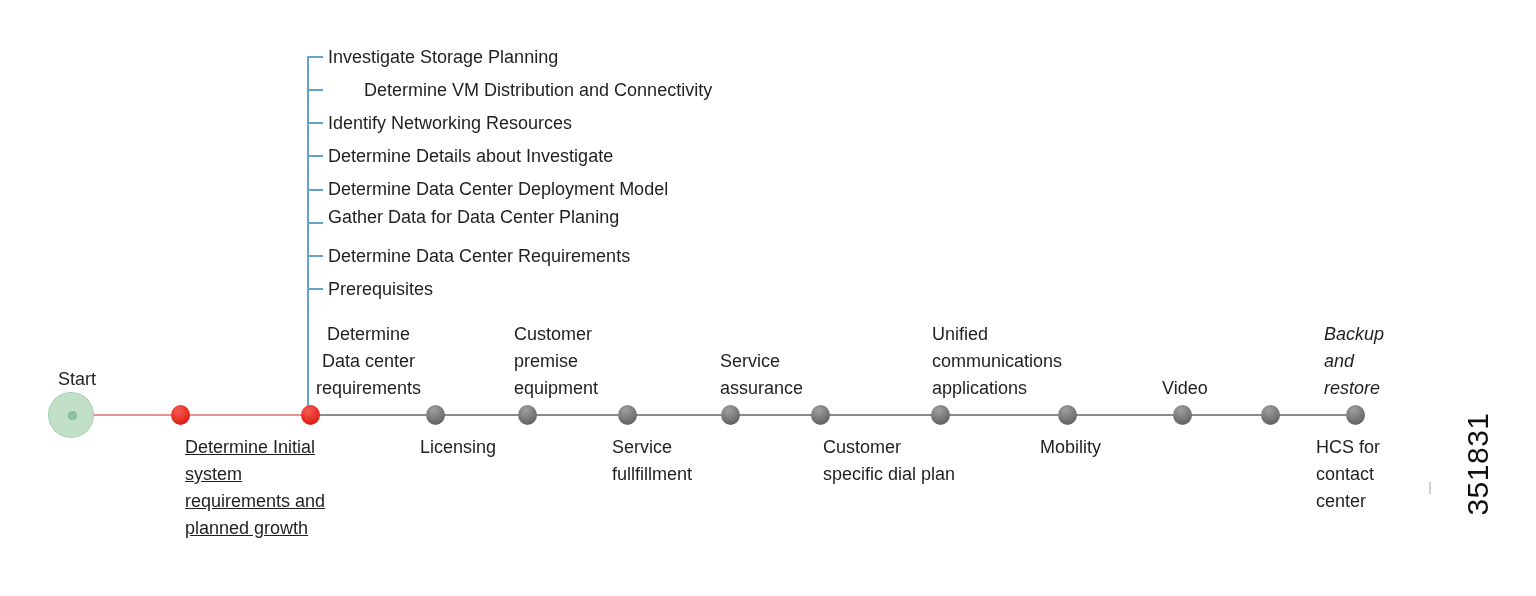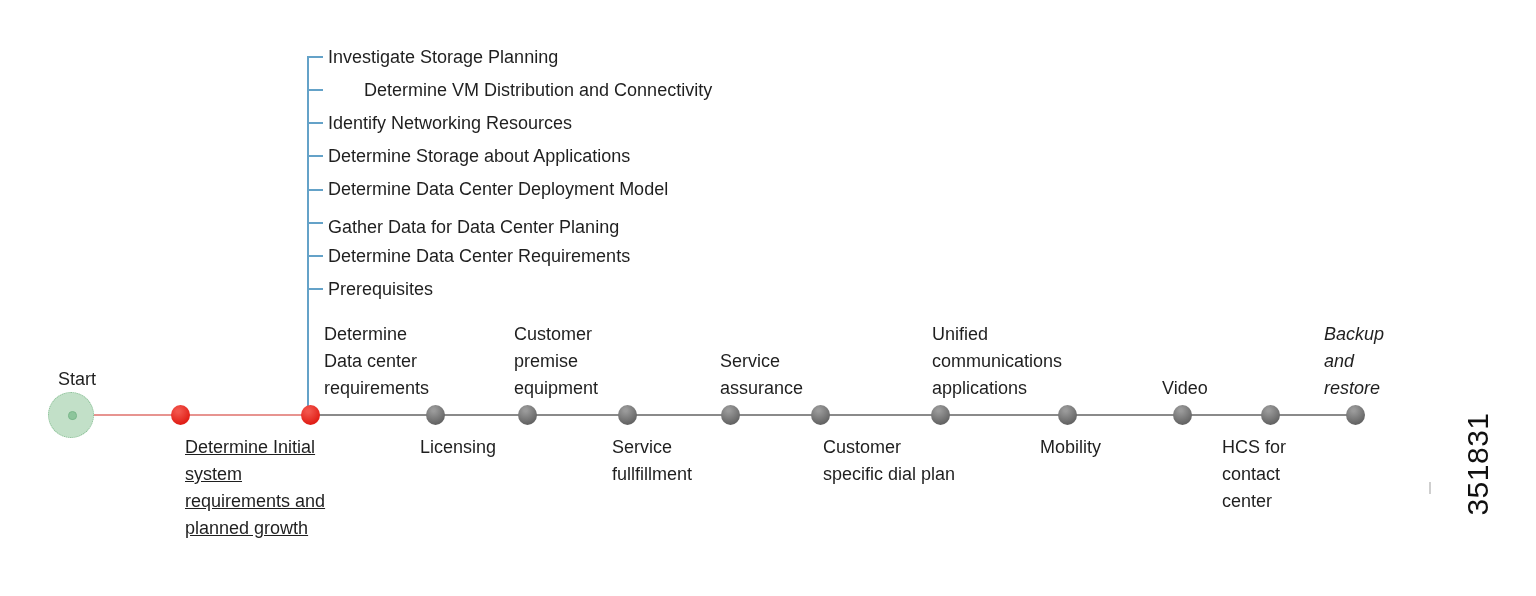--- a/index.html
+++ b/index.html
@@ -156,21 +156,21 @@
   <div class="figure-number">351831</div>
 
   <div class="stray-mark"></div>
 
 <div class="dot red" style="left: 170.5px; top: 405px;"></div>
     <div class="node-label below" style="left: 185px; text-decoration: underline;">Determine Initial
 system
 requirements and
 planned growth</div>
     <div class="dot red" style="left: 300.5px; top: 405px;"></div>
-    <div class="node-label above" style="left: 324px;">Determine
+    <div class="node-label above" style="left: 316px; text-align: center;">Determine
 Data center
 requirements</div>
     <div class="dot gray" style="left: 425.5px; top: 405px;"></div>
     <div class="node-label below" style="left: 420px;">Licensing</div>
     <div class="dot gray" style="left: 517.5px; top: 405px;"></div>
     <div class="node-label above" style="left: 514px;">Customer
 premise
 equipment</div>
     <div class="dot gray" style="left: 617.5px; top: 405px;"></div>
     <div class="node-label below" style="left: 612px;">Service
@@ -183,36 +183,36 @@
 specific dial plan</div>
     <div class="dot gray" style="left: 930.5px; top: 405px;"></div>
     <div class="node-label above" style="left: 932px;">Unified
 communications
 applications</div>
     <div class="dot gray" style="left: 1057.5px; top: 405px;"></div>
     <div class="node-label below" style="left: 1040px;">Mobility</div>
     <div class="dot gray" style="left: 1172.5px; top: 405px;"></div>
     <div class="node-label above" style="left: 1162px;">Video</div>
     <div class="dot gray" style="left: 1260.5px; top: 405px;"></div>
-    <div class="node-label below" style="left: 1222px;">HCS for
+    <div class="node-label below" style="left: 1316px;">HCS for
 contact
 center</div>
     <div class="dot gray" style="left: 1345.5px; top: 405px;"></div>
     <div class="node-label above" style="left: 1324px; font-style: italic;">Backup
 and
 restore</div>
     <div class="branch-tick" style="top: 56px;"></div>
     <div class="branch-item" style="top: 46px;">Investigate Storage Planning</div>
     <div class="branch-tick" style="top: 89.15px;"></div>
     <div class="branch-item" style="top: 79.15px; margin-left: 36px;">Determine VM Distribution and Connectivity</div>
     <div class="branch-tick" style="top: 122.3px;"></div>
     <div class="branch-item" style="top: 112.3px;">Identify Networking Resources</div>
     <div class="branch-tick" style="top: 155.45px;"></div>
-    <div class="branch-item" style="top: 145.45px;">Determine Storage about Applications</div>
+    <div class="branch-item" style="top: 145.45px;">Determine Details about Investigate</div>
     <div class="branch-tick" style="top: 188.6px;"></div>
     <div class="branch-item" style="top: 178px;">Determine Data Center Deployment Model</div>
     <div class="branch-tick" style="top: 221.75px;"></div>
-    <div class="branch-item" style="top: 216px;">Gather Data for Data Center Planing</div>
+    <div class="branch-item" style="top: 206px;">Gather Data for Data Center Planing</div>
     <div class="branch-tick" style="top: 254.9px;"></div>
     <div class="branch-item" style="top: 244.9px;">Determine Data Center Requirements</div>
     <div class="branch-tick" style="top: 288.05px;"></div>
     <div class="branch-item" style="top: 278.05px;">Prerequisites</div>
   </div>
 
 </body></html>

